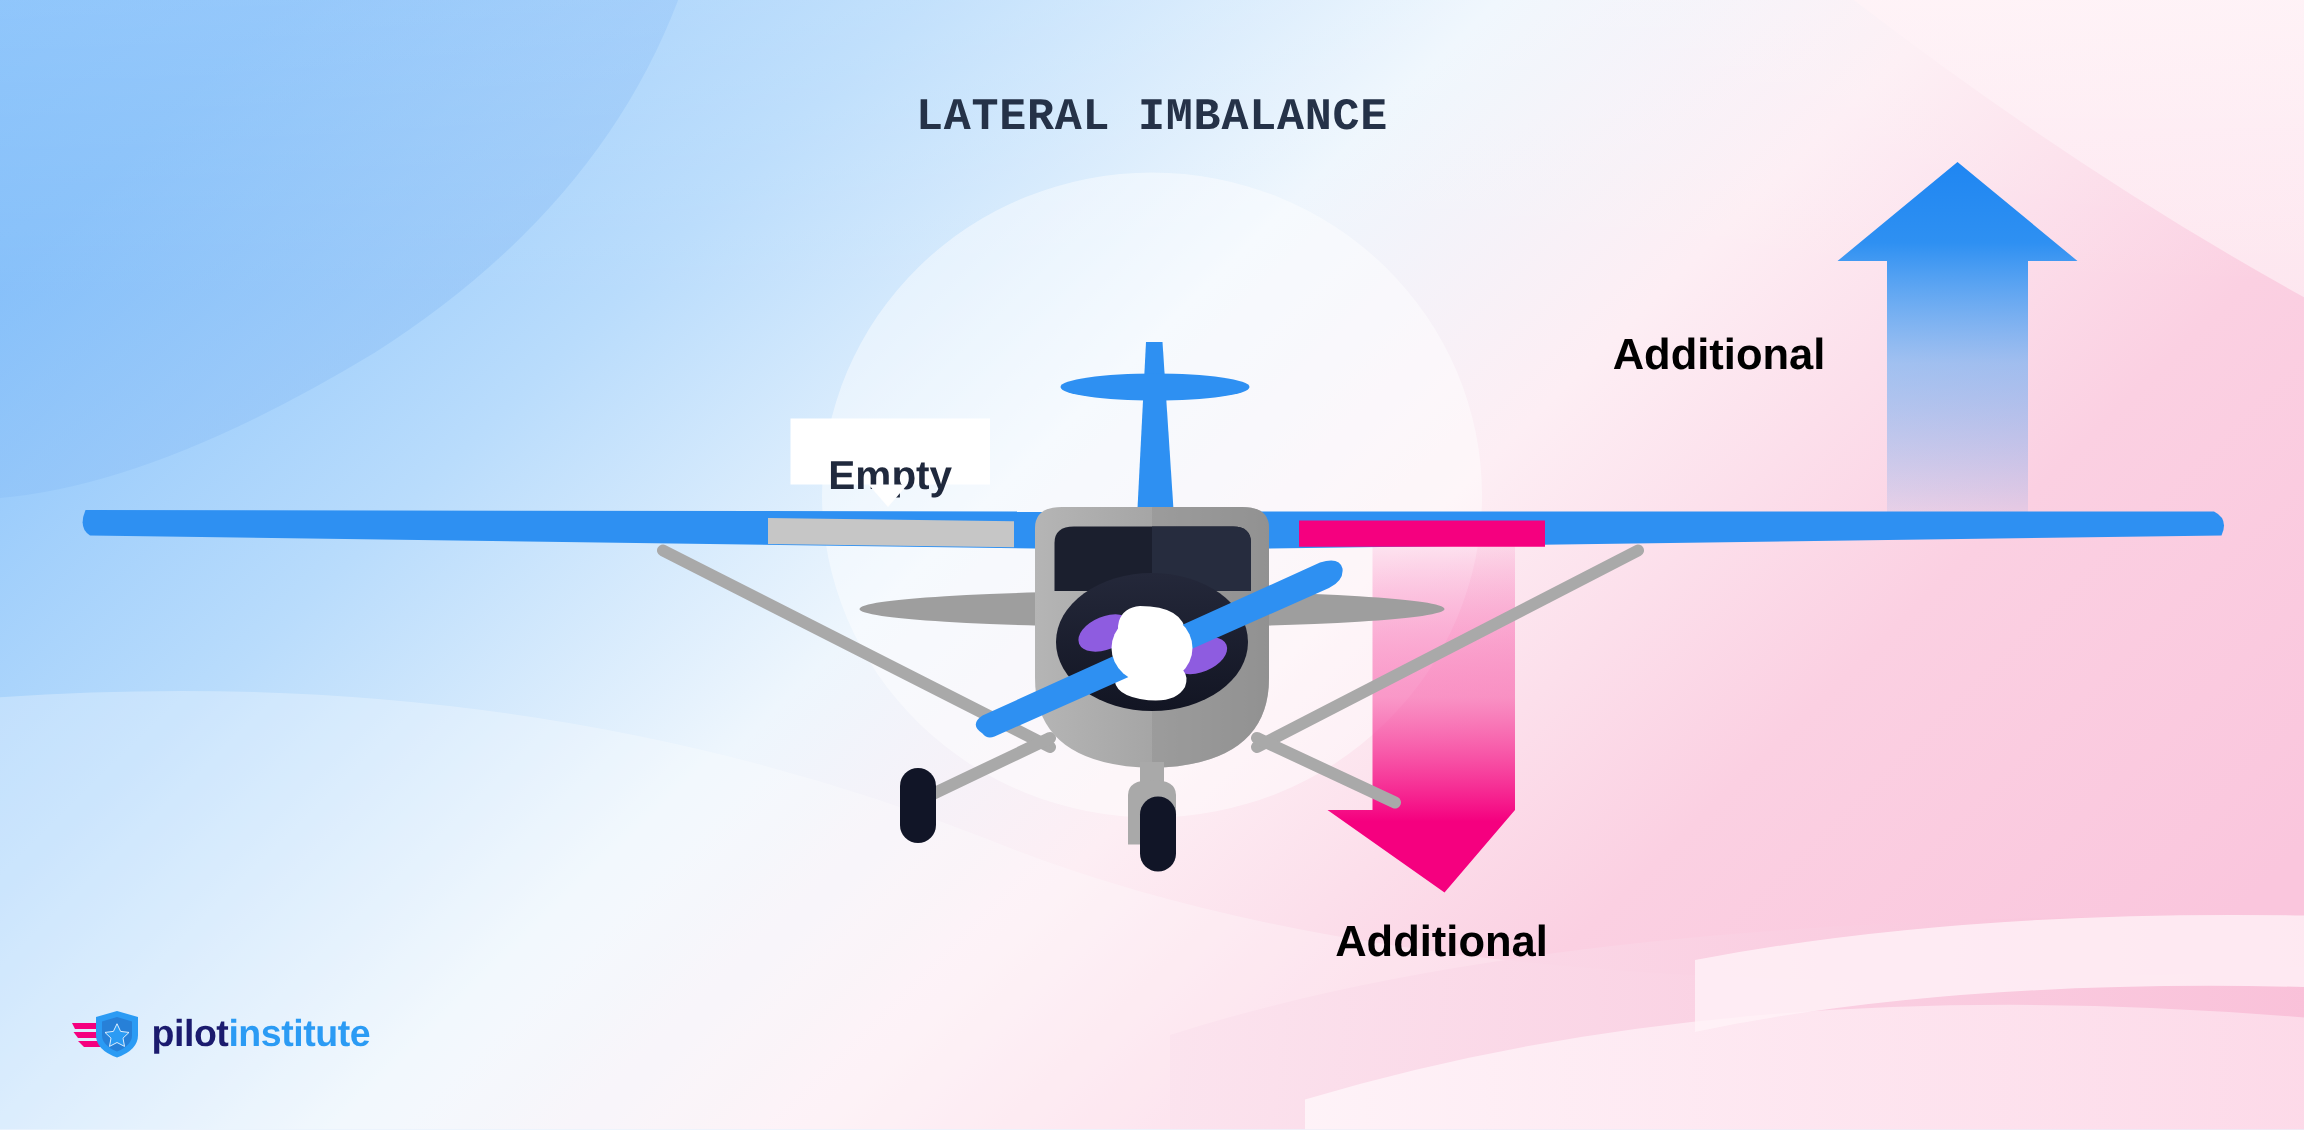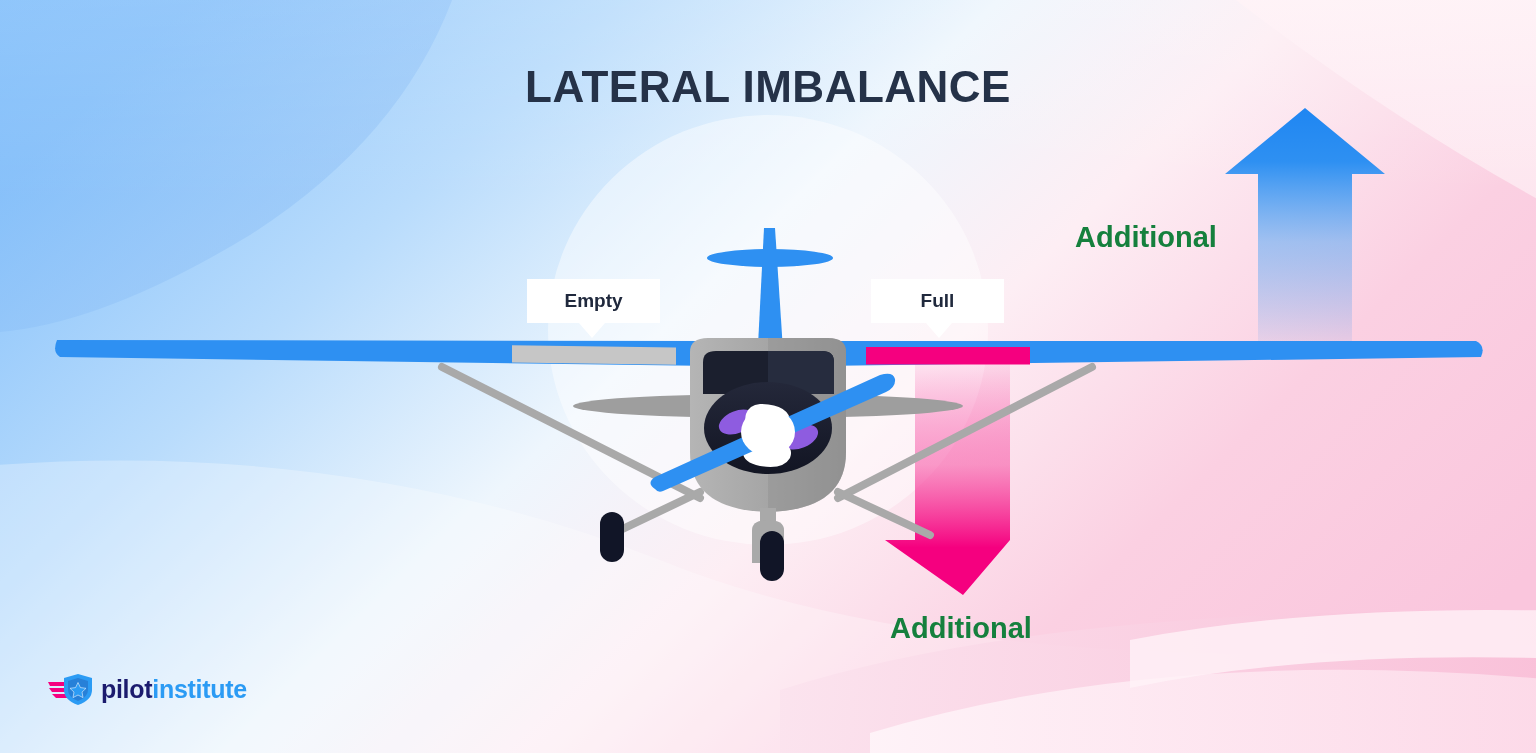--- a/index.html
+++ b/index.html
@@ -26,48 +26,48 @@
     display: block;
   }
 
   
   #title {
     position: absolute;
     left: 0;
     top: 62px;
     width: 1536px;
     text-align: center;
-    font-size: 44px;
+    font-size: 30px;
     font-weight: 700;
     letter-spacing: 0.5px;
     color: #253248;
-    font-family: Liberation Sans, sans-serif;
+    font-family: Liberation Mono, monospace;
   }
 
   
   #scene-svg {
     position: absolute;
     inset: 0;
     width: 1536px;
     height: 753px;
     display: block;
   }
 
   
   .callout {
     position: absolute;
     background: #ffffff;
     color: #20293d;
-    font-size: 19px;
+    font-size: 27px;
     font-weight: 700;
     line-height: 44px;
     height: 44px;
     text-align: center;
     box-sizing: border-box;
-    padding: 0 16px;
+    padding: 16px 16px;
     font-family: "Liberation Sans", sans-serif;
   }
   .callout .tail {
     position: absolute;
     bottom: -15px;
     width: 0;
     height: 0;
     border-left: 13px solid transparent;
     border-right: 13px solid transparent;
     border-top: 15px solid #ffffff;
@@ -81,21 +81,21 @@
   #callout-full {
     left: 871px;
     top: 279px;
     width: 133px;
   }
   #callout-full .tail { left: 55px; }
 
   
   .annot {
     position: absolute;
-    color: #15803d;
+    color: #000000;
     font-size: 29px;
     font-weight: 700;
     line-height: 35px;
     text-align: center;
     font-family: "Liberation Sans", sans-serif;
   }
   #annot-lift {
     left: 1011px;
     top: 220px;
     width: 270px;
@@ -278,24 +278,20 @@
                Q 896 387 886 392 L 663 491 Q 658 493 655 489 Z" fill="#2e90f2"></path>
       <ellipse cx="768" cy="432" rx="27" ry="24" fill="#ffffff"></ellipse>
     </g>
   </svg>
 
   <div id="callout-empty" class="callout">
     <span>Empty</span>
     <span class="tail"></span>
   </div>
 
-  <div id="callout-full" class="callout">
-    <span>Full</span>
-    <span class="tail"></span>
-  </div>
 
   <div id="annot-lift" class="annot">
     <div>Additional</div>
   </div>
 
   <div id="annot-weight" class="annot">
     <div>Additional</div>
   </div>
 
   <div id="logo">

